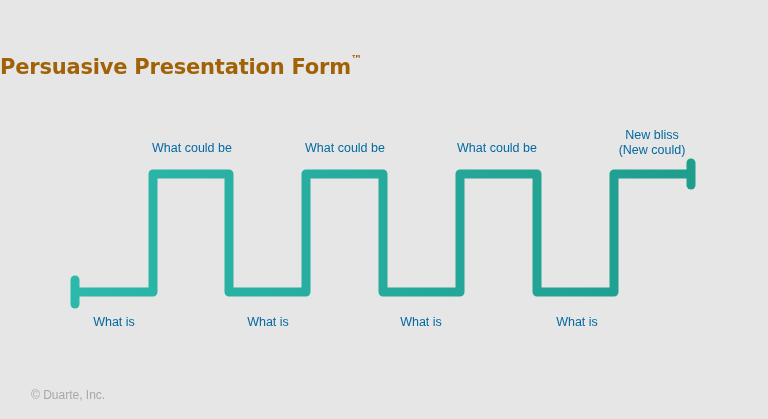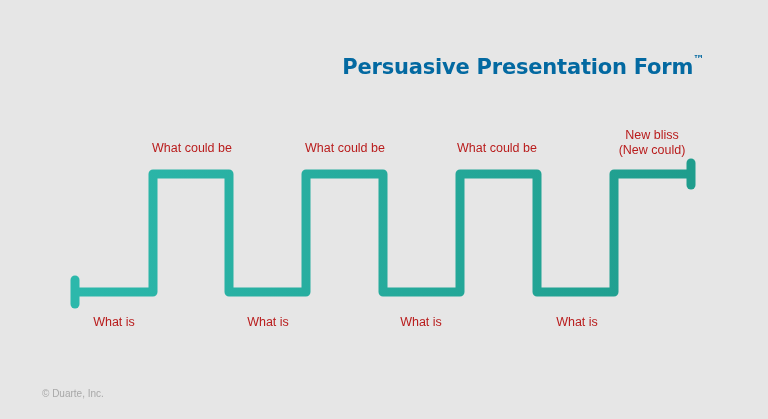--- a/index.html
+++ b/index.html
@@ -4,34 +4,34 @@
   <style>
     html, body { margin: 0; padding: 0; }
     body {
       width: 768px; height: 419px; overflow: hidden;
       background: #e6e6e6;
       position: relative;
       font-family: "Liberation Sans", "DejaVu Sans", sans-serif;
     }
     .title {
       position: absolute; left: 0; top: 55px; width: 704px;
-      text-align: right; font-size: 21px; font-weight: bold;
-      color: #0369a1; letter-spacing: -0.2px;
+      text-align: left; font-size: 21px; font-weight: bold;
+      color: #a16207; letter-spacing: -0.2px;
       font-family: "DejaVu Sans", sans-serif;
     }
     .title sup { font-size: 11px; vertical-align: top; position: relative; top: -2px; }
     svg.wave { position: absolute; left: 0; top: 0; }
     .label {
-      position: absolute; font-size: 12.5px; color: #b91c1c;
+      position: absolute; font-size: 12.5px; color: #0369a1;
       transform: translateX(-50%); white-space: nowrap; text-align: center;
       line-height: 15px;
     }
     .copyright {
-      position: absolute; left: 42px; top: 388px;
-      font-size: 10px; color: #a8a8a8;
+      position: absolute; left: 31px; top: 388px;
+      font-size: 12px; color: #a8a8a8;
     }
   </style>
 </head>
 <body>
 
 <div class="title">
   <span>Persuasive Presentation Form</span><sup>™</sup>
 </div>
 
 <svg class="wave" width="768" height="419">

